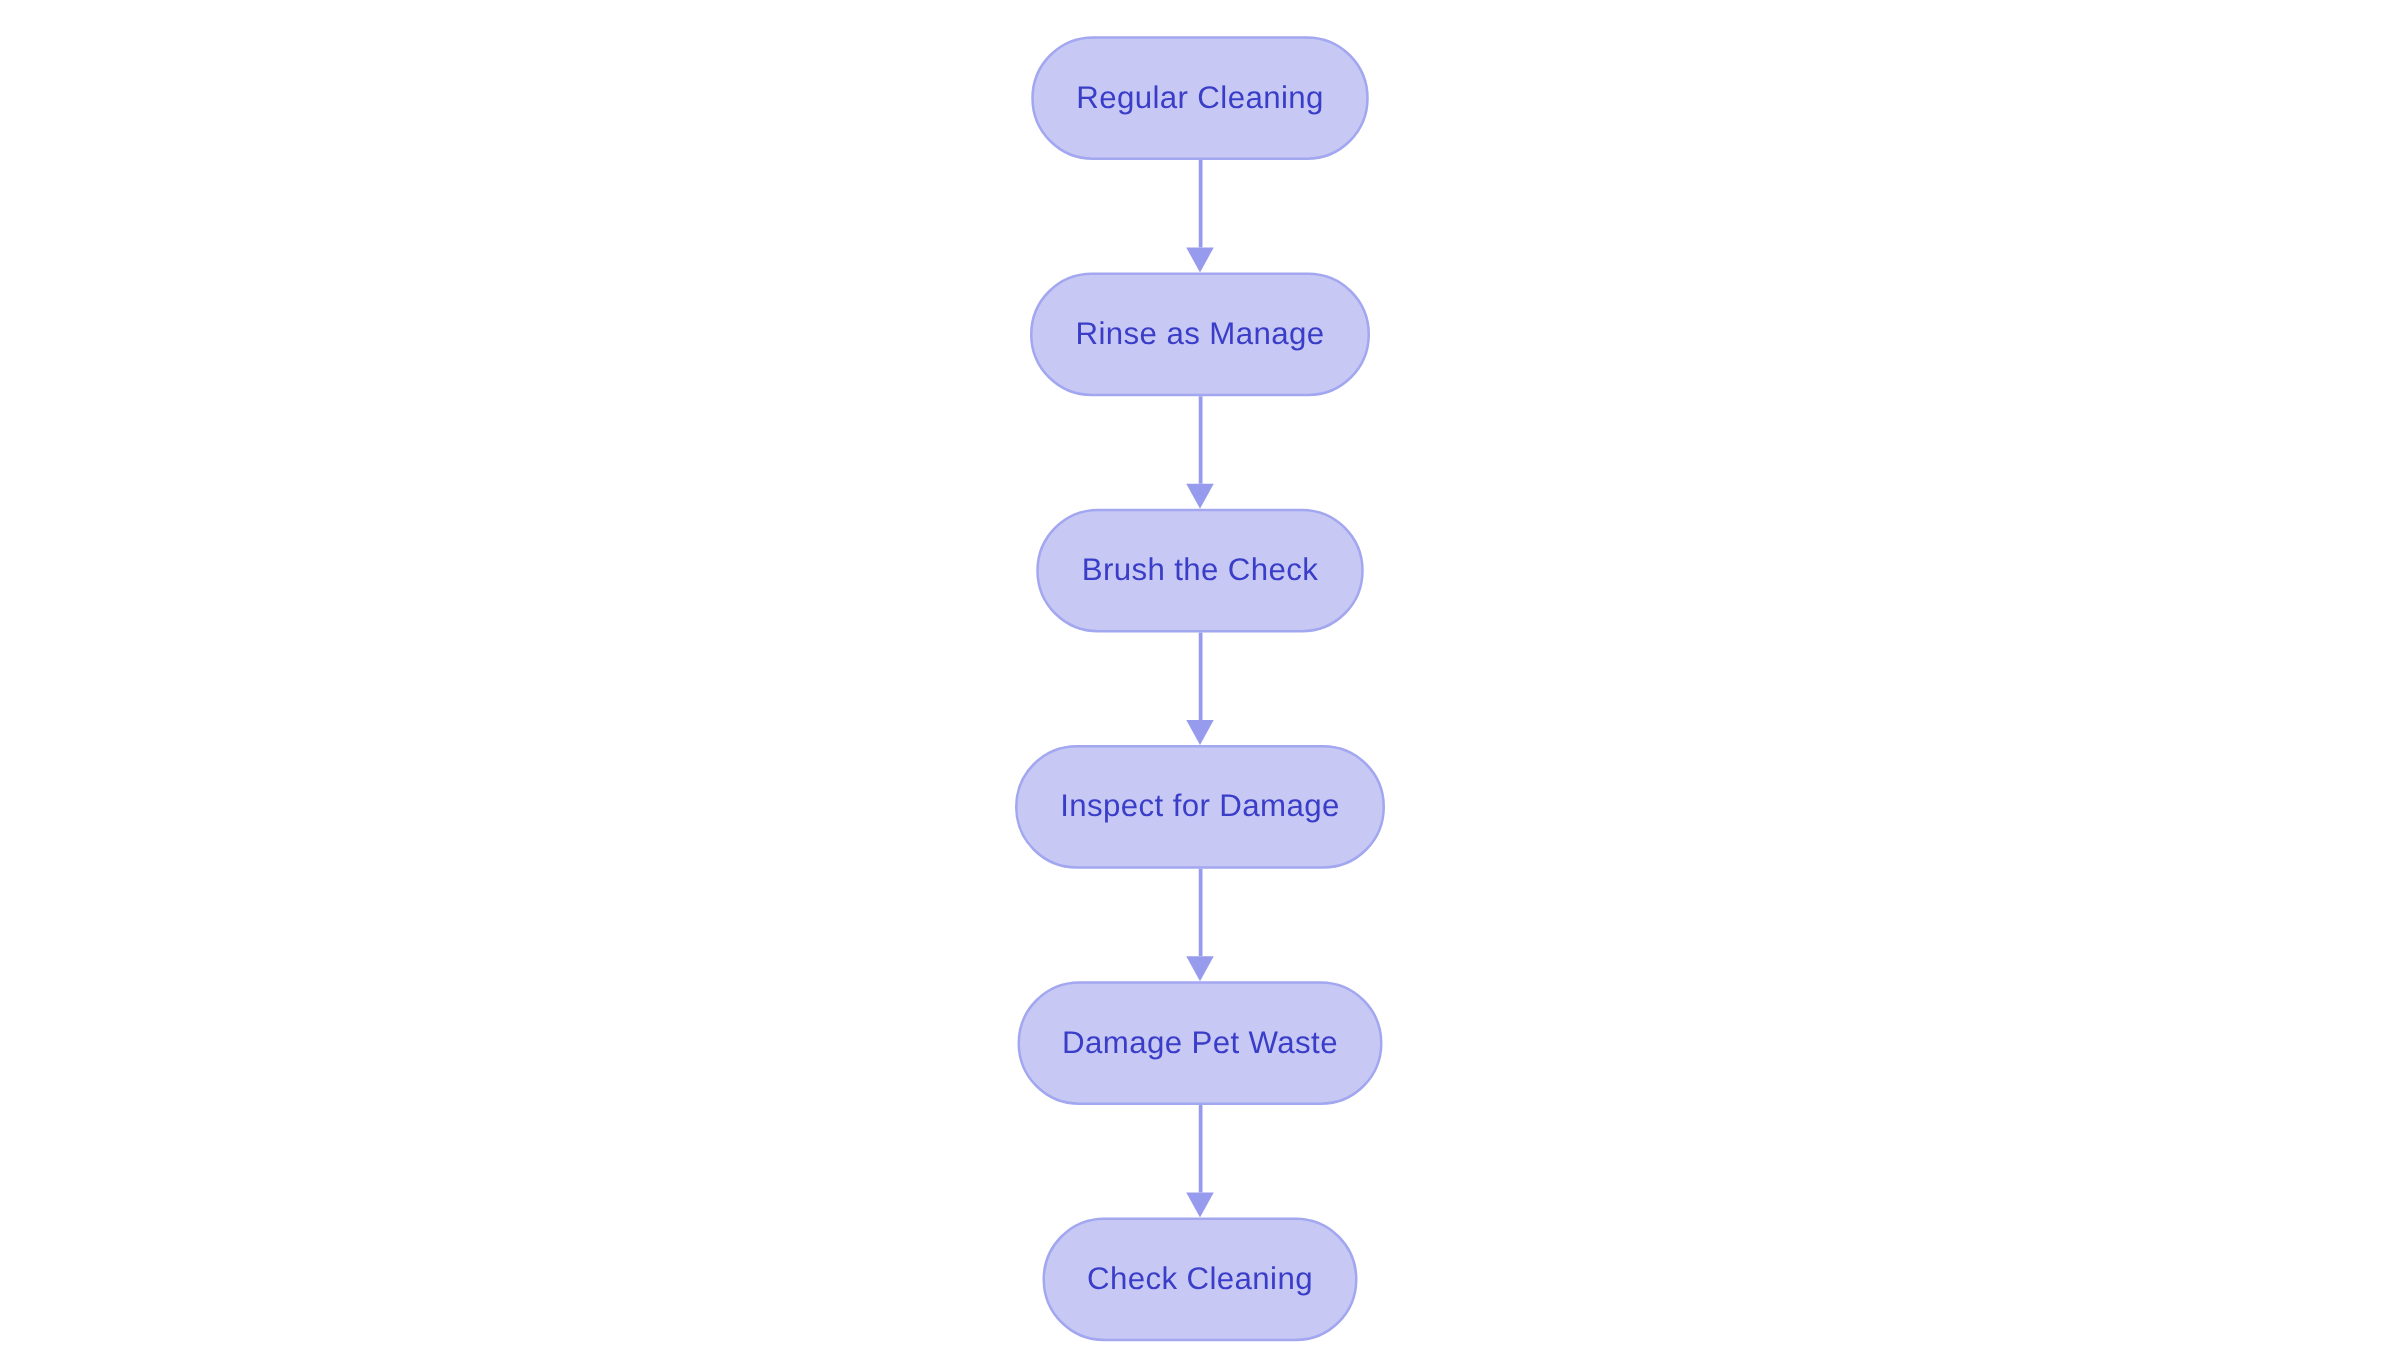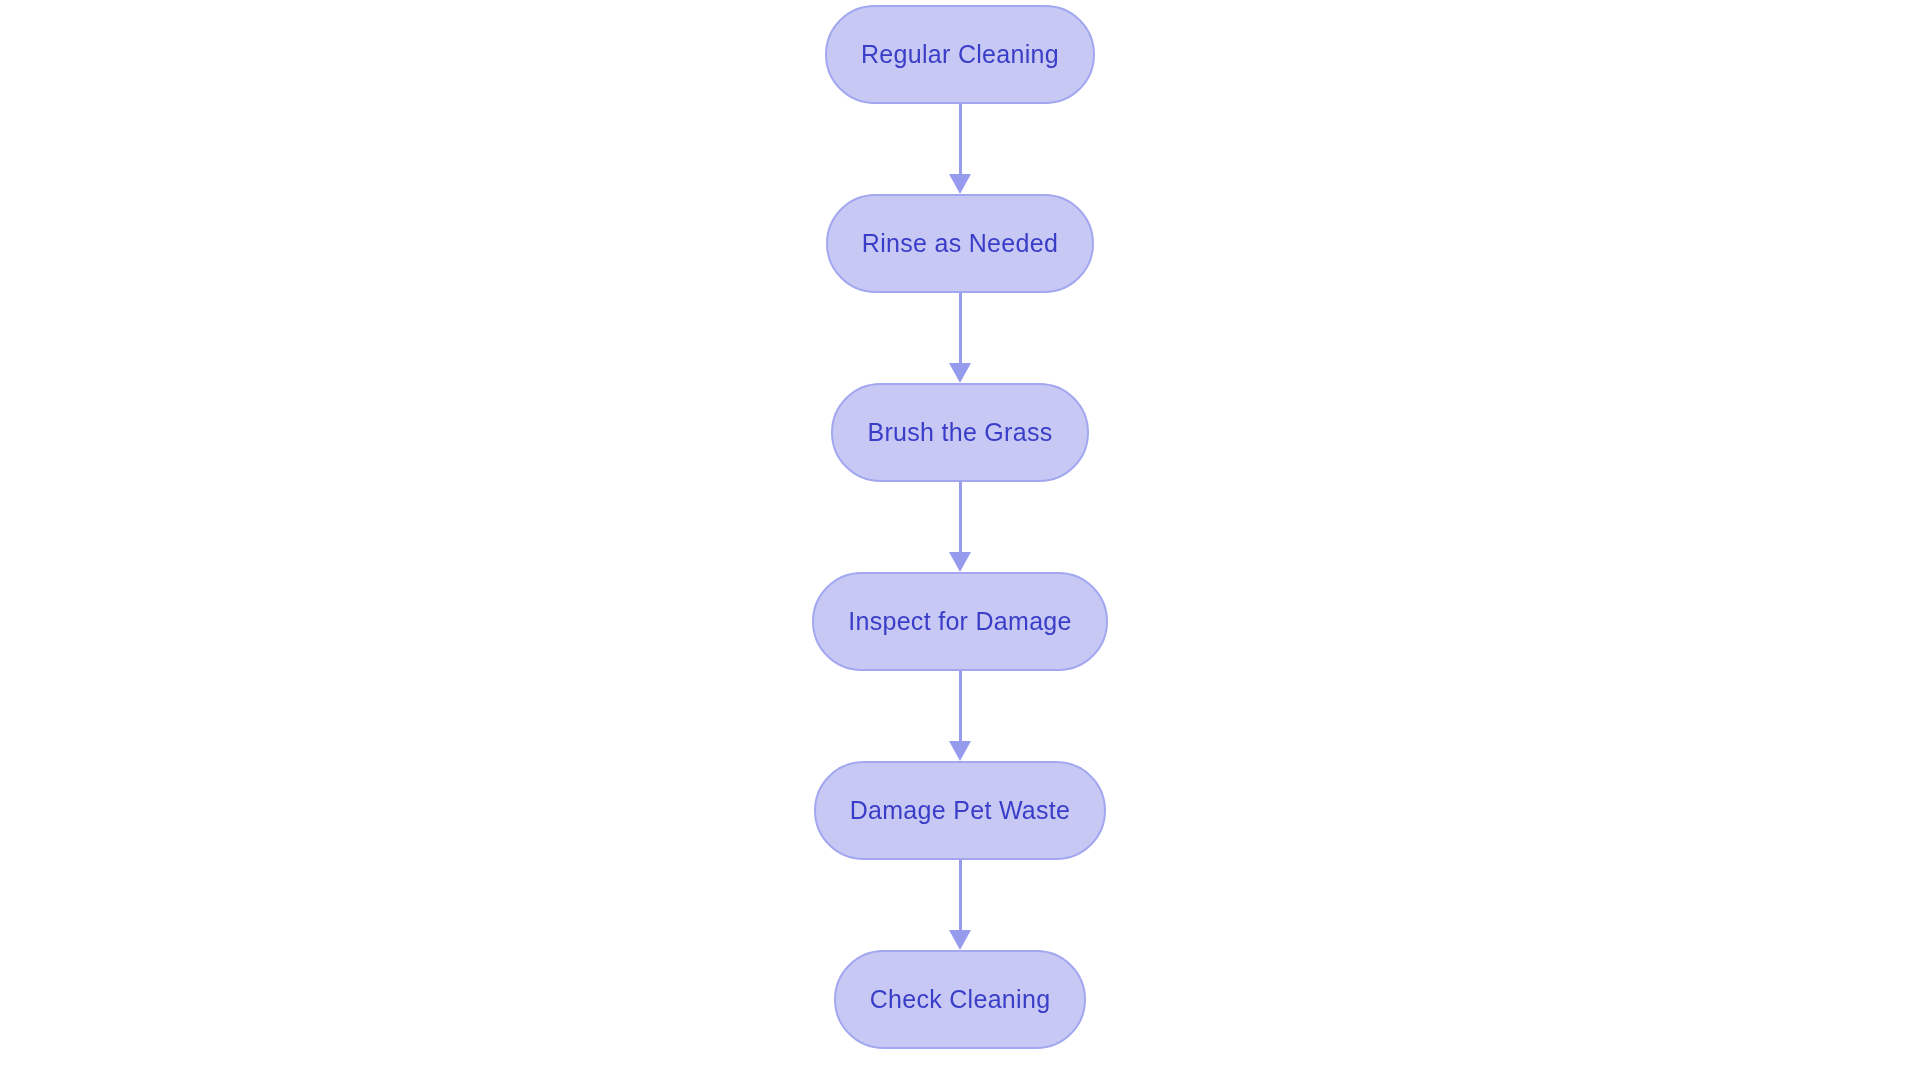--- a/index.html
+++ b/index.html
@@ -17,21 +17,21 @@
     overflow: hidden;
     font-family: "Liberation Sans", sans-serif;
   }
   .canvas {
     position: relative;
     width: 1920px;
     height: 1083px;
     display: flex;
     flex-direction: column;
     align-items: center;
-    padding-top: 5px;
+    padding-top: 29px;
   }
   .node {
     height: 99px;
     min-width: 220px;
     padding: 0 34px;
     display: flex;
     align-items: center;
     justify-content: center;
     background: var(--node-fill);
     border: 2px solid var(--node-border);
@@ -70,30 +70,30 @@
   <div class="node">
     <span>Regular Cleaning</span>
   </div>
 
   <div class="arrow">
     <div class="shaft"></div>
     <div class="head"></div>
   </div>
 
   <div class="node">
-    <span>Rinse as Needed</span>
+    <span>Rinse as Manage</span>
   </div>
 
   <div class="arrow">
     <div class="shaft"></div>
     <div class="head"></div>
   </div>
 
   <div class="node">
-    <span>Brush the Grass</span>
+    <span>Brush the Check</span>
   </div>
 
   <div class="arrow">
     <div class="shaft"></div>
     <div class="head"></div>
   </div>
 
   <div class="node">
     <span>Inspect for Damage</span>
   </div>

